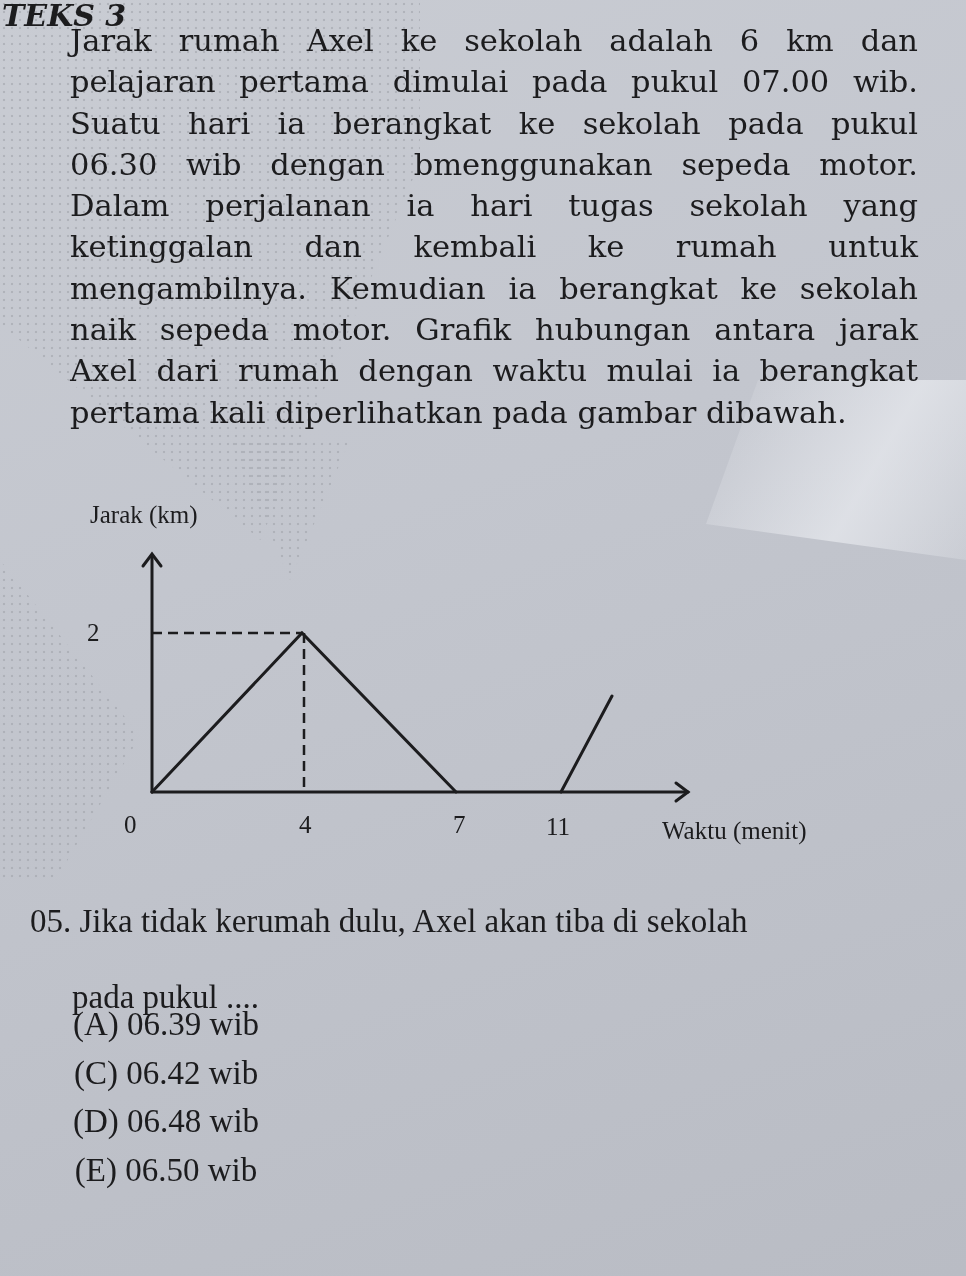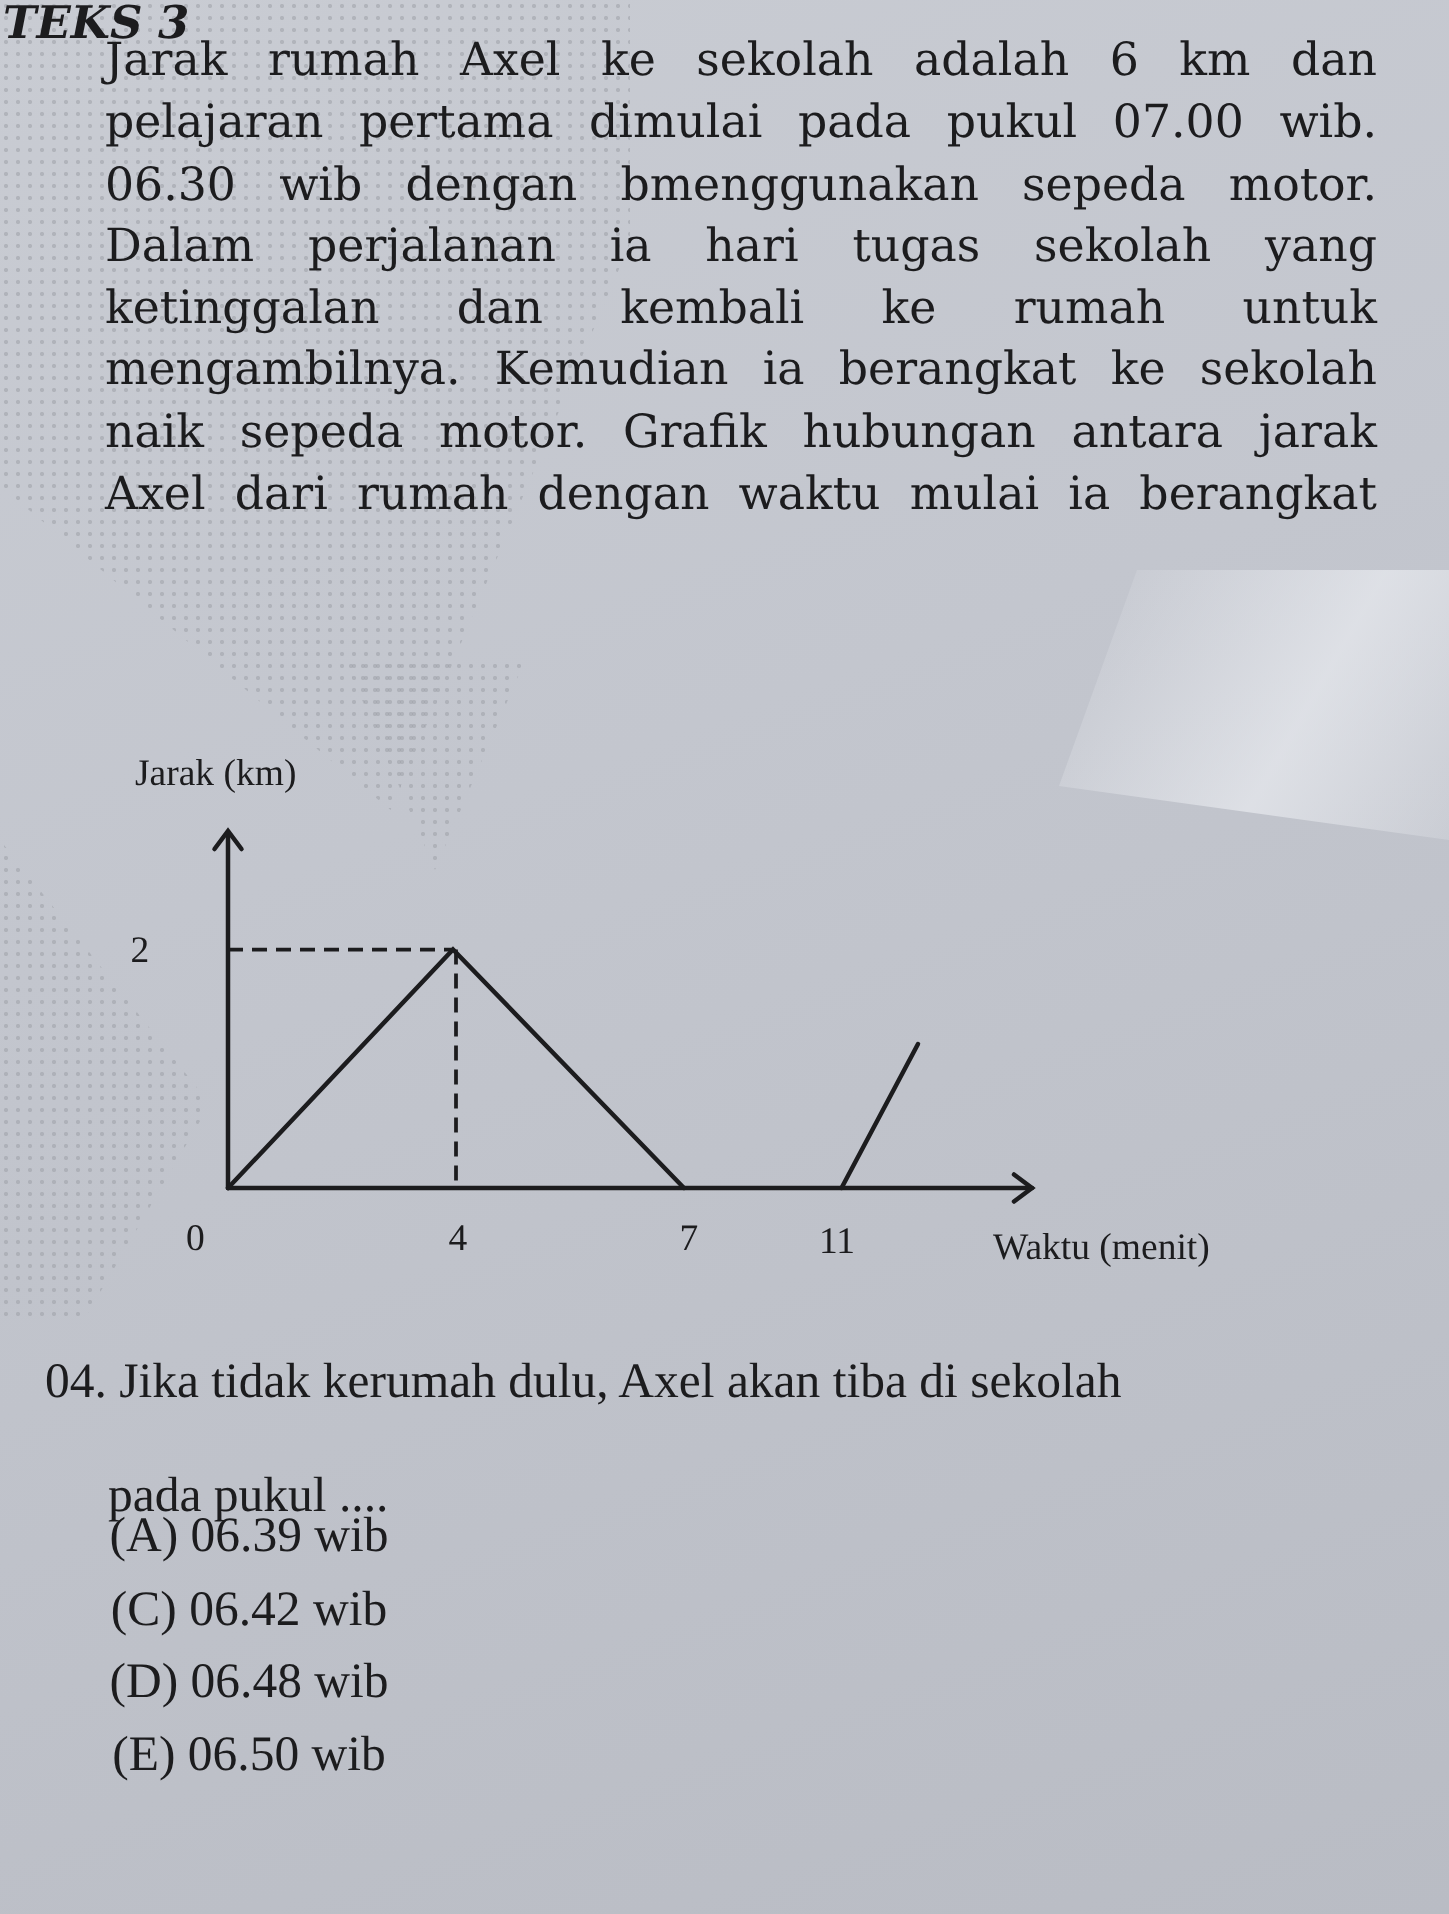--- a/index.html
+++ b/index.html
@@ -38,26 +38,28 @@
 <div class="dots a"></div>
 <div class="dots b"></div>
 <div class="dots c"></div>
 <div class="light"></div>
 
 <div class="heading">TEKS 3</div>
 
 <div class="para">
   <span class="ln">Jarak rumah Axel ke sekolah adalah 6 km dan</span>
   <span class="ln">pelajaran pertama dimulai pada pukul 07.00 wib.</span>
+  <span class="ln">Suatu hari ia berangkat ke sekolah pada pukul</span>
   <span class="ln">06.30 wib dengan bmenggunakan sepeda motor.</span>
   <span class="ln">Dalam perjalanan ia hari tugas sekolah yang</span>
   <span class="ln">ketinggalan dan kembali ke rumah untuk</span>
   <span class="ln">mengambilnya. Kemudian ia berangkat ke sekolah</span>
   <span class="ln">naik sepeda motor. Grafik hubungan antara jarak</span>
   <span class="ln">Axel dari rumah dengan waktu mulai ia berangkat</span>
+  <span class="ln last">pertama kali diperlihatkan pada gambar dibawah.</span>
 </div>
 
 <svg class="chart" width="966" height="380" viewBox="0 0 966 380">
   <g font-family="Liberation Serif, serif" fill="#1c1c1e" font-size="25">
     <text x="90" y="33">Jarak (km)</text>
     <text x="87" y="151">2</text>
     <text x="124" y="343">0</text>
     <text x="299" y="343">4</text>
     <text x="453" y="343">7</text>
     <text x="546" y="345">11</text>
@@ -71,21 +73,21 @@
     <polyline points="152,302 302,143 456,302"></polyline>
     <line x1="561" y1="302" x2="612" y2="206"></line>
   </g>
   <g stroke="#1c1c1e" stroke-width="2.5" stroke-dasharray="10,6" fill="none">
     <line x1="152" y1="143" x2="302" y2="143"></line>
     <line x1="304" y1="143" x2="304" y2="302"></line>
   </g>
 </svg>
 
 <div class="question">
-  <div><span>04.</span> <span>Jika tidak kerumah dulu, Axel akan tiba di sekolah</span></div>
+  <div><span>05.</span> <span>Jika tidak kerumah dulu, Axel akan tiba di sekolah</span></div>
   <div class="qline2">pada pukul ....</div>
 </div>
 
 <div class="options">
   <div class="opt"><span>(A)</span> <span>06.39 wib</span></div>
   <div class="opt"><span>(C)</span> <span>06.42 wib</span></div>
   <div class="opt"><span>(D)</span> <span>06.48 wib</span></div>
   <div class="opt"><span>(E)</span> <span>06.50 wib</span></div>
 </div>
 

